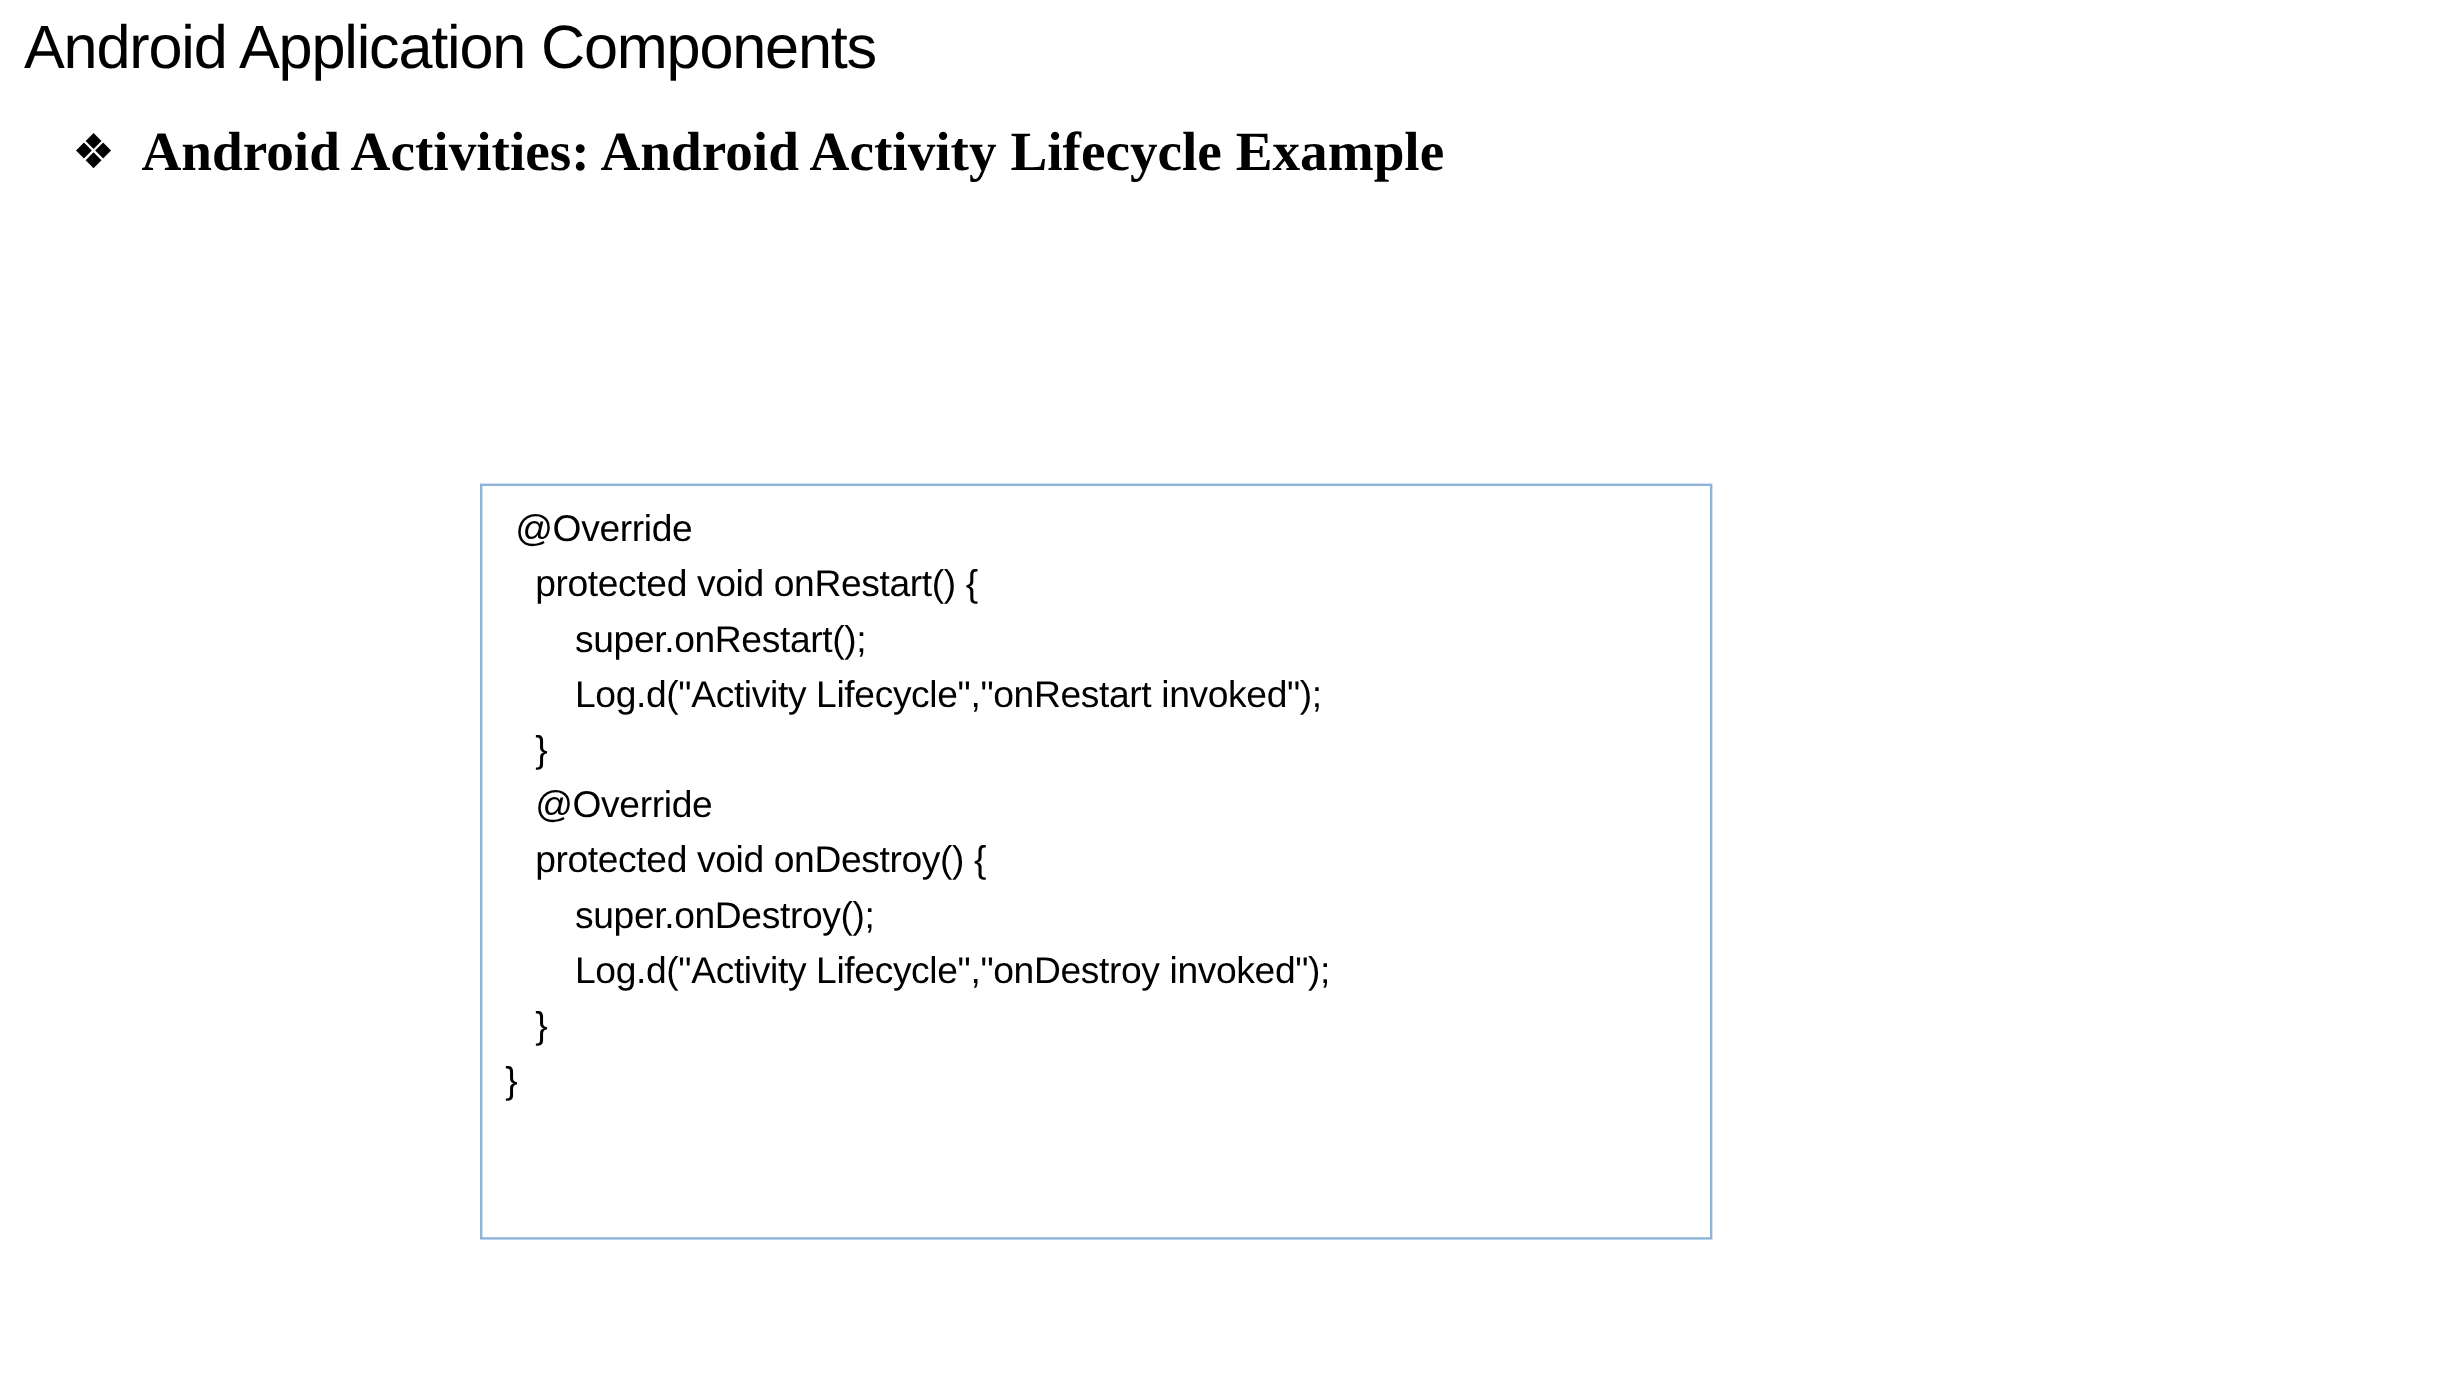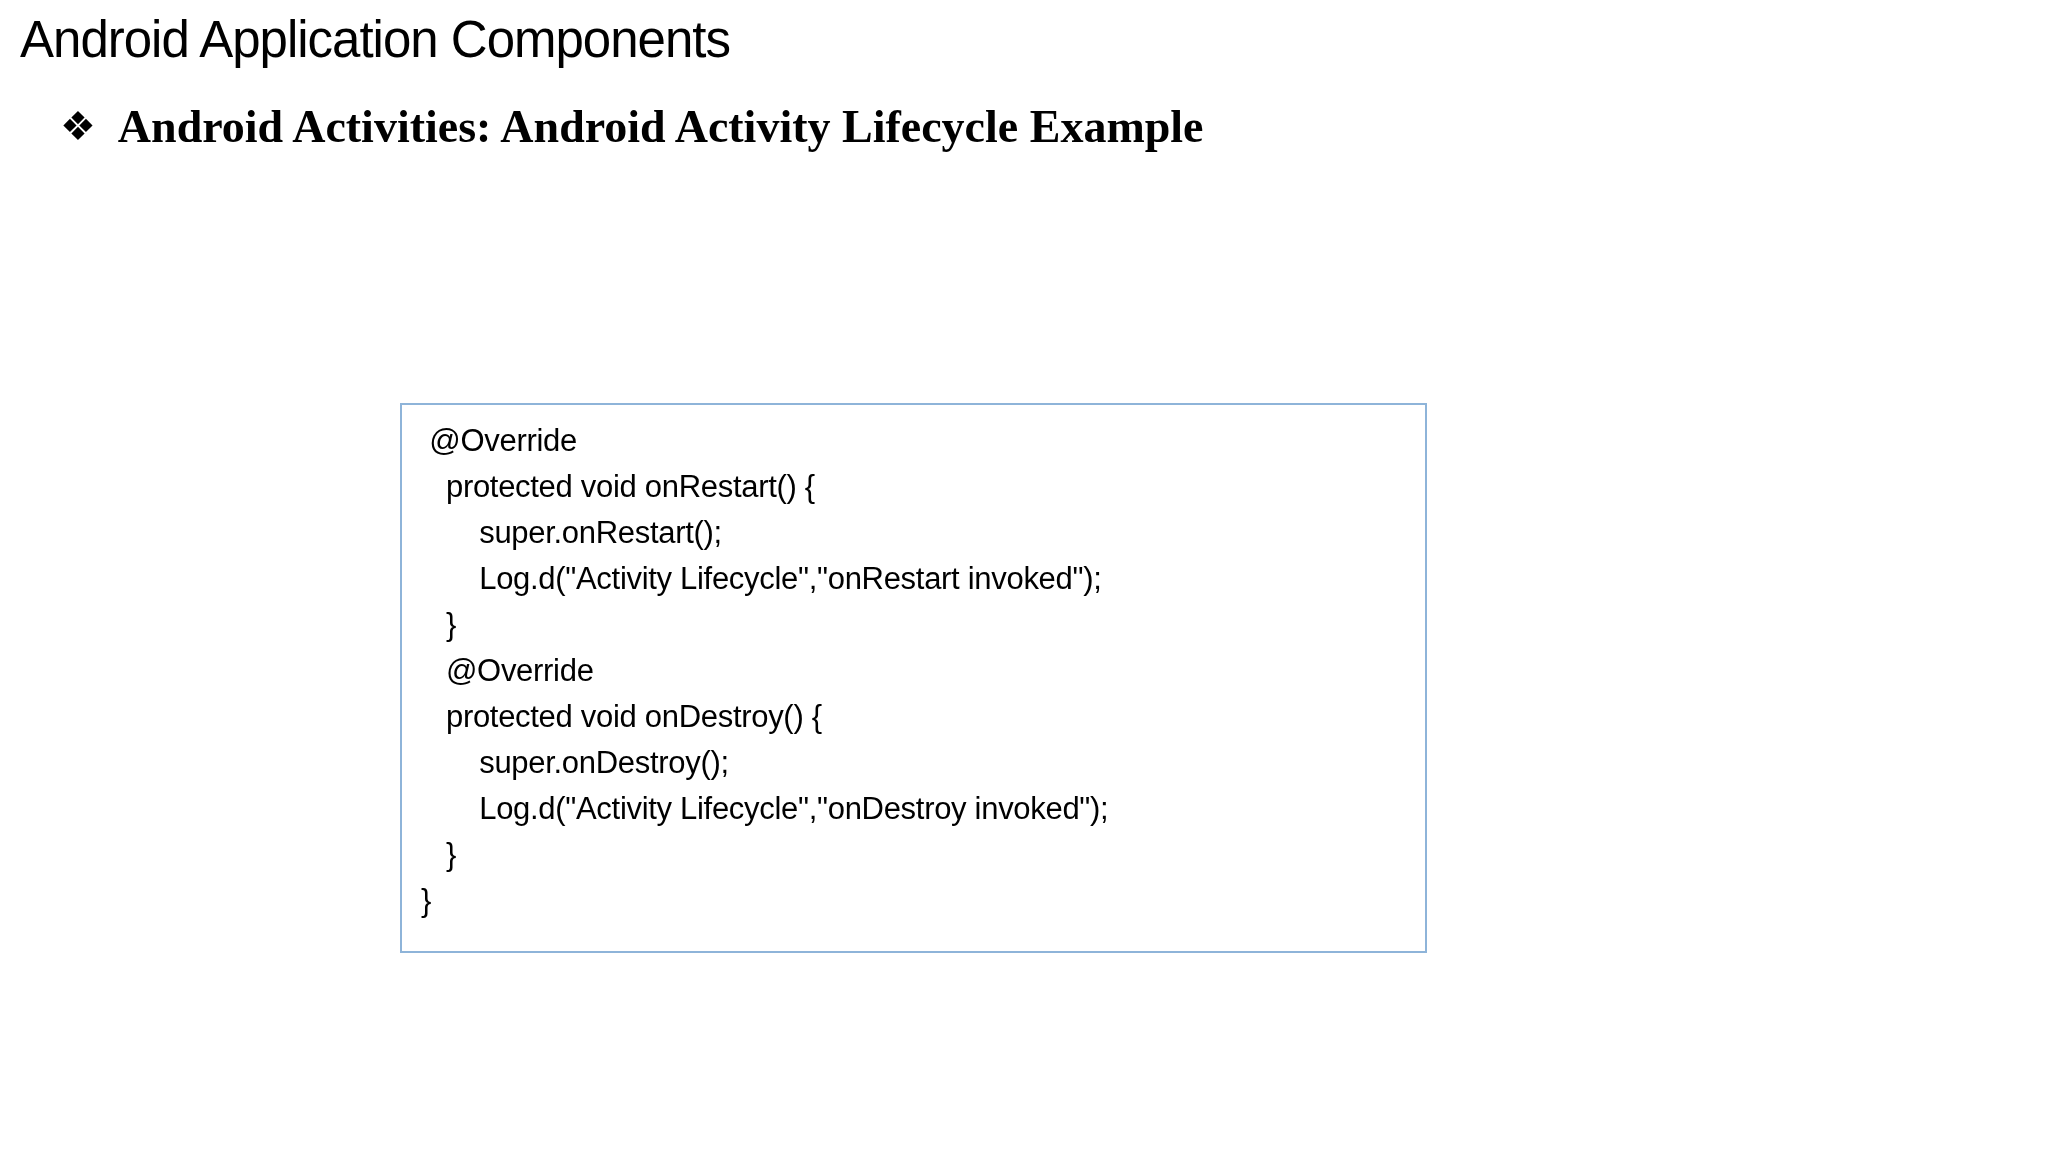--- a/index.html
+++ b/index.html
@@ -51,21 +51,21 @@
     font-size: 48px;
     font-weight: 400;
     letter-spacing: -1px;
     white-space: nowrap;
   }
   .code-box {
     position: absolute;
     left: 400px;
     top: 403px;
     width: 1027px;
-    height: 550px;
+    height: 630px;
     border: 2px solid #8eb4d9;
     background: #ffffff;
   }
   .code-block {
     font-family: "Liberation Sans", sans-serif;
     font-size: 31px;
     line-height: 46px;
     letter-spacing: -0.3px;
     white-space: pre;
     padding: 13px 0 0 19px;

